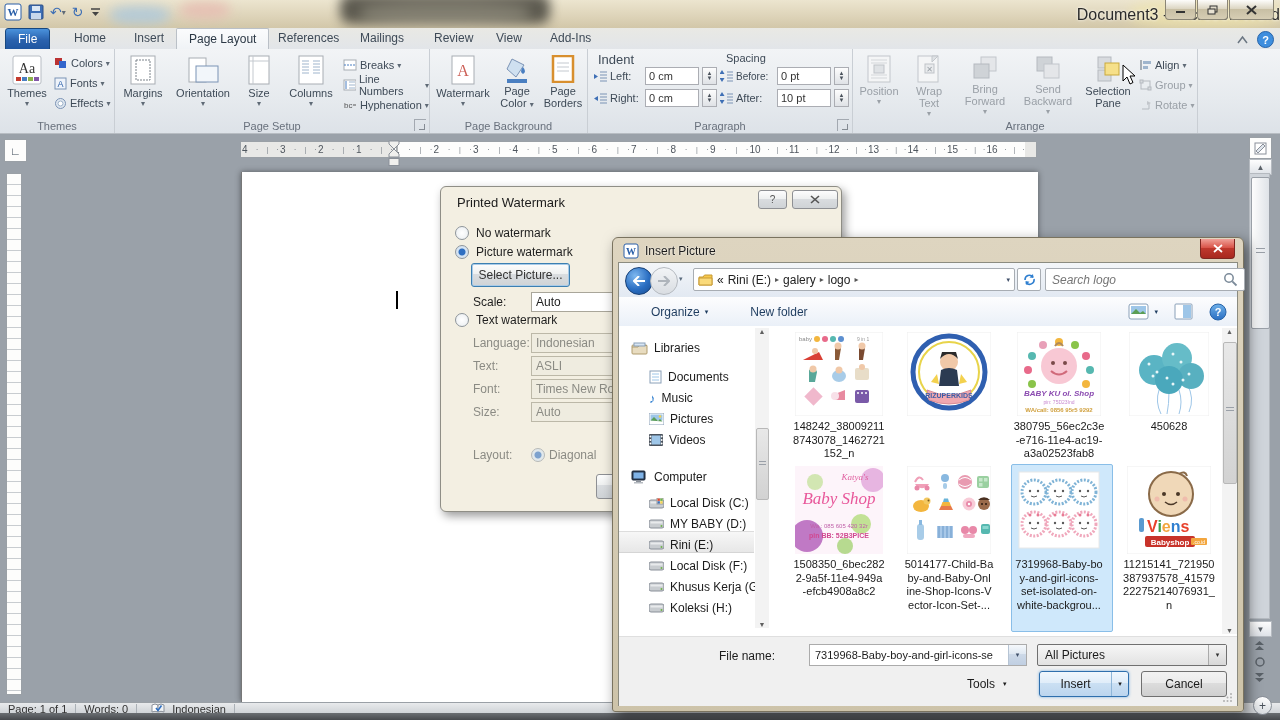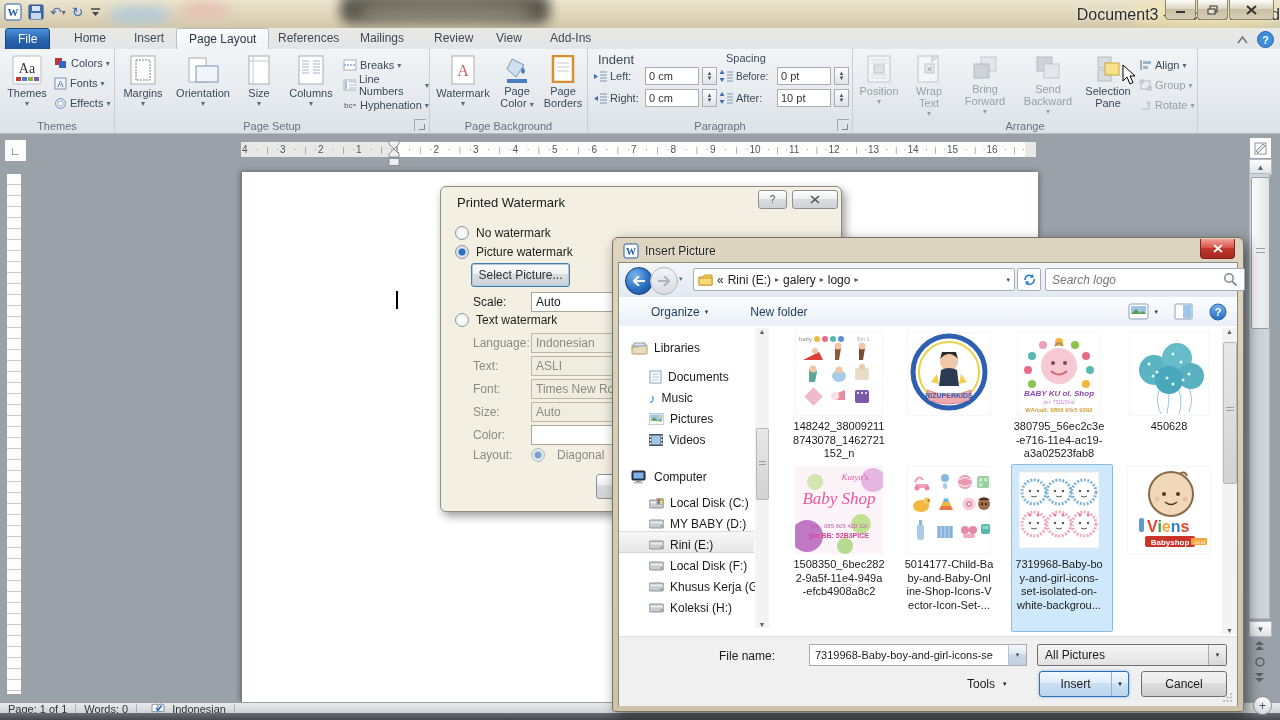--- a/index.html
+++ b/index.html
@@ -761,30 +761,24 @@
       <div class="wmfield disf" style="width:160px;">
           <span>Times New Rom</span>
         </div>
     </div>
     <div class="wmrow" style="left:32px;top:215px;color:#8b8b84;">
         <span style="width:58px;">Size:</span>
       <div class="wmfield disf" style="width:160px;">
           <span>Auto</span>
         </div>
     </div>
-    <div class="wmrow" style="left:32px;top:238px;color:#8b8b84;">
-        <span style="width:58px;">Color:</span>
-      <div class="wmfield" style="width:160px;justify-content:flex-end;color:#8b8b84;">
-          <span>Automat</span>
-        </div>
-    </div>
     <div class="wmrow" style="left:32px;top:261px;color:#8b8b84;">
         <span style="width:58px;">Layout:</span>
       <span class="radio sel" style="opacity:.6"></span>
-        <span style="margin-left:12px;">Diagonal</span>
+        <span style="margin-left:4px;">Diagonal</span>
     </div>
     <div class="abs glassbtn" style="left:155px;top:287px;width:60px;height:23px;"></div>
   </div>
 
   <div class="abs ipdlg">
     <div class="iptitle">
       <svg width="16" height="16">
           <rect x="1" y="1" width="14" height="14" rx="2" fill="#fff" stroke="#2a5fa8"></rect>
           <text x="8" y="12" text-anchor="middle" font-size="10" font-weight="bold" fill="#2a5fa8" font-family="Liberation Serif,serif">W</text>
         </svg>
@@ -1237,20 +1231,26 @@
             <path d="M38 36 q6 5 12 0" fill="none" stroke="#4a3828" stroke-width="1.5"></path>
             <circle cx="30" cy="33" r="2.5" fill="#f0b0a8" opacity=".7"></circle>
               <circle cx="58" cy="33" r="2.5" fill="#f0b0a8" opacity=".7"></circle>
             <rect x="12" y="52" width="5" height="14" rx="2" fill="#5a9ad0"></rect>
             <text x="20" y="66" font-size="16" font-weight="bold" fill="#e8412c">V<tspan fill="#3e9e48">i</tspan><tspan fill="#f3a63e">e</tspan><tspan fill="#2f7fd0">n</tspan><tspan fill="#e8412c">s</tspan></text>
             <rect x="18" y="70" width="50" height="11" rx="2" fill="#c8332a"></rect>
             <text x="43" y="79" text-anchor="middle" font-size="8" font-weight="bold" fill="#fff">Babyshop</text>
             <rect x="64" y="72" width="16" height="7" rx="1" fill="#f3a63e"></rect>
               <text x="72" y="78" text-anchor="middle" font-size="5" fill="#fff">.co.id</text>
           </svg>
+          <div class="tlabel">
+              <div>11215141_721950</div>
+              <div>387937578_41579</div>
+              <div>22275214076931_</div>
+              <div>n</div>
+            </div>
         </div>
 
         <div class="minisb" style="left:603px;top:2px;width:15px;height:306px;">
           <div style="text-align:center;font-size:7px;color:#606060;">▲</div>
           <div class="minithumb" style="left:1px;top:14px;width:12px;height:140px;">
               <div style="margin:64px auto 0;width:8px;border-top:1px solid #9aa0a8;border-bottom:1px solid #9aa0a8;height:2px;"></div>
             </div>
           <div style="position:absolute;bottom:0;width:100%;text-align:center;font-size:7px;color:#606060;">▼</div>
         </div>
       </div>

